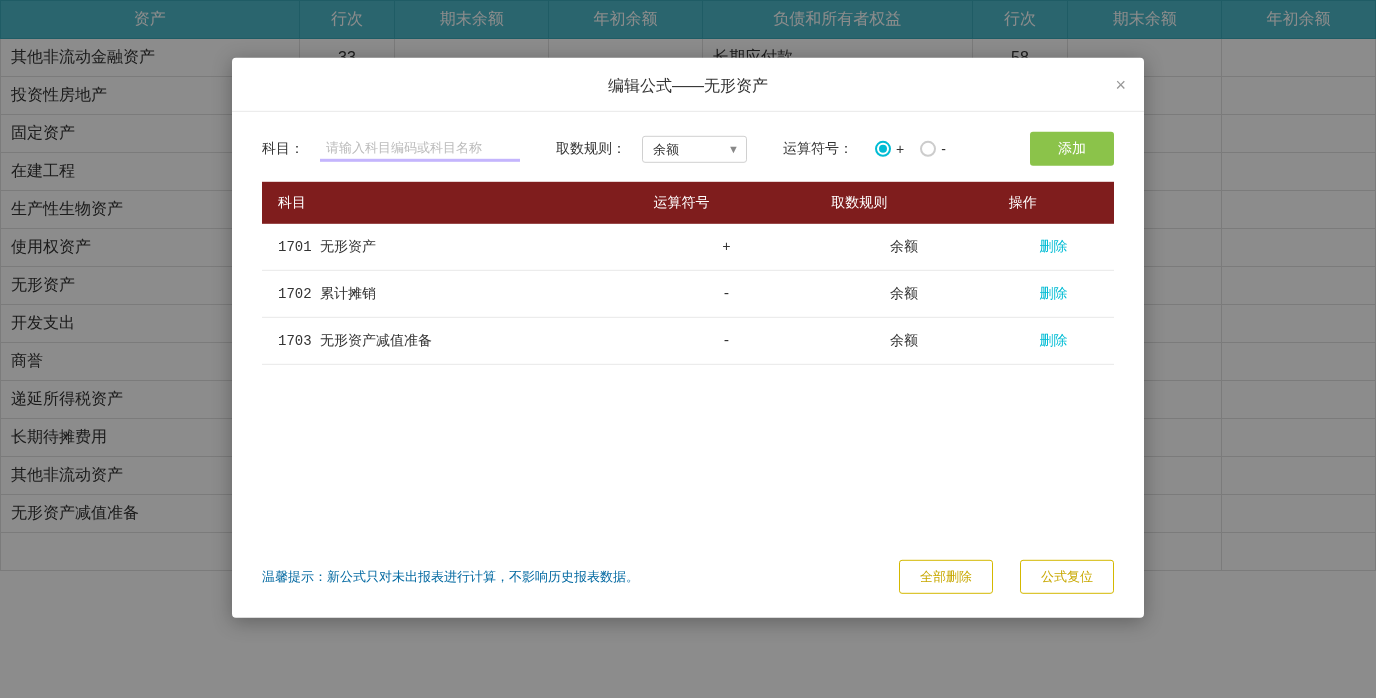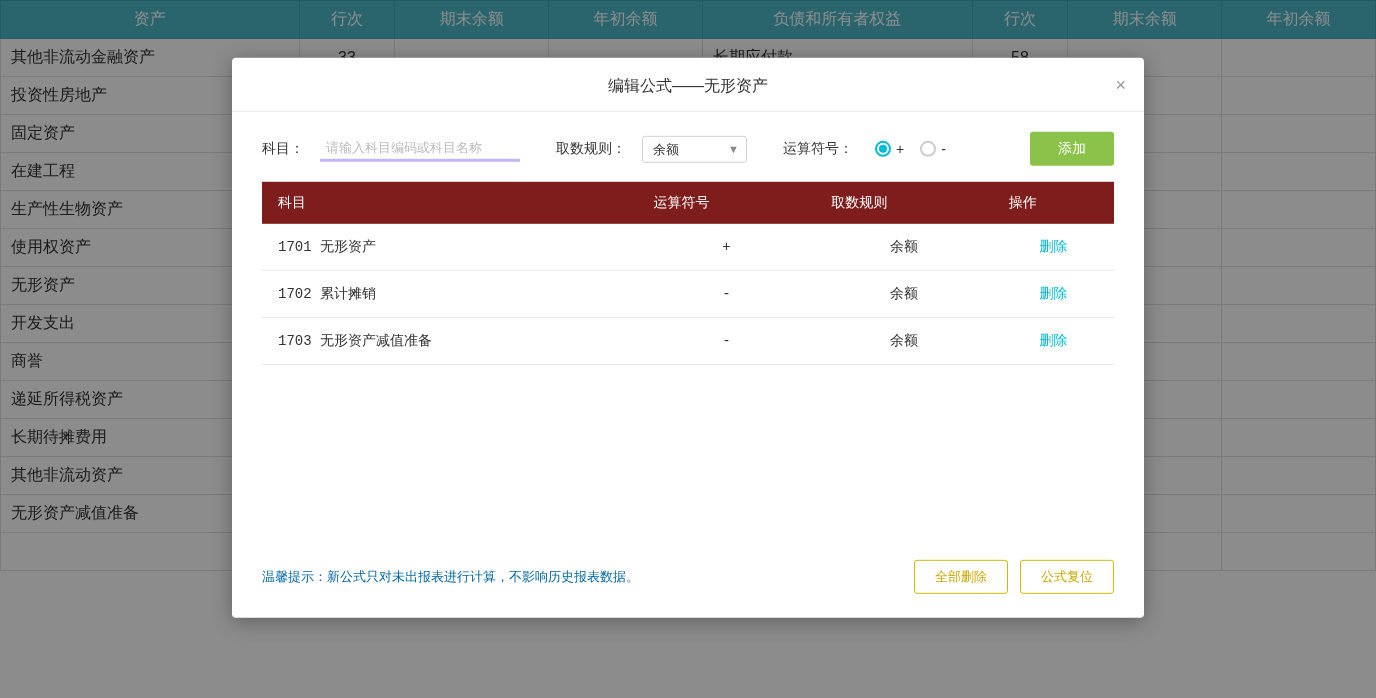--- a/index.html
+++ b/index.html
@@ -276,21 +276,21 @@
       margin-top: auto;
     }
 
     .footer-hint {
       color: #0369a1;
       font-size: 13px;
     }
 
     .footer-buttons {
       display: flex;
-      gap: 12px;
+      gap: 27px;
     }
 
     .outline-btn {
       border: 1px solid #d4b800;
       background: #fff;
       color: #c8a800;
       border-radius: 3px;
       padding: 7px 20px;
       font-size: 13px;
       cursor: pointer;

